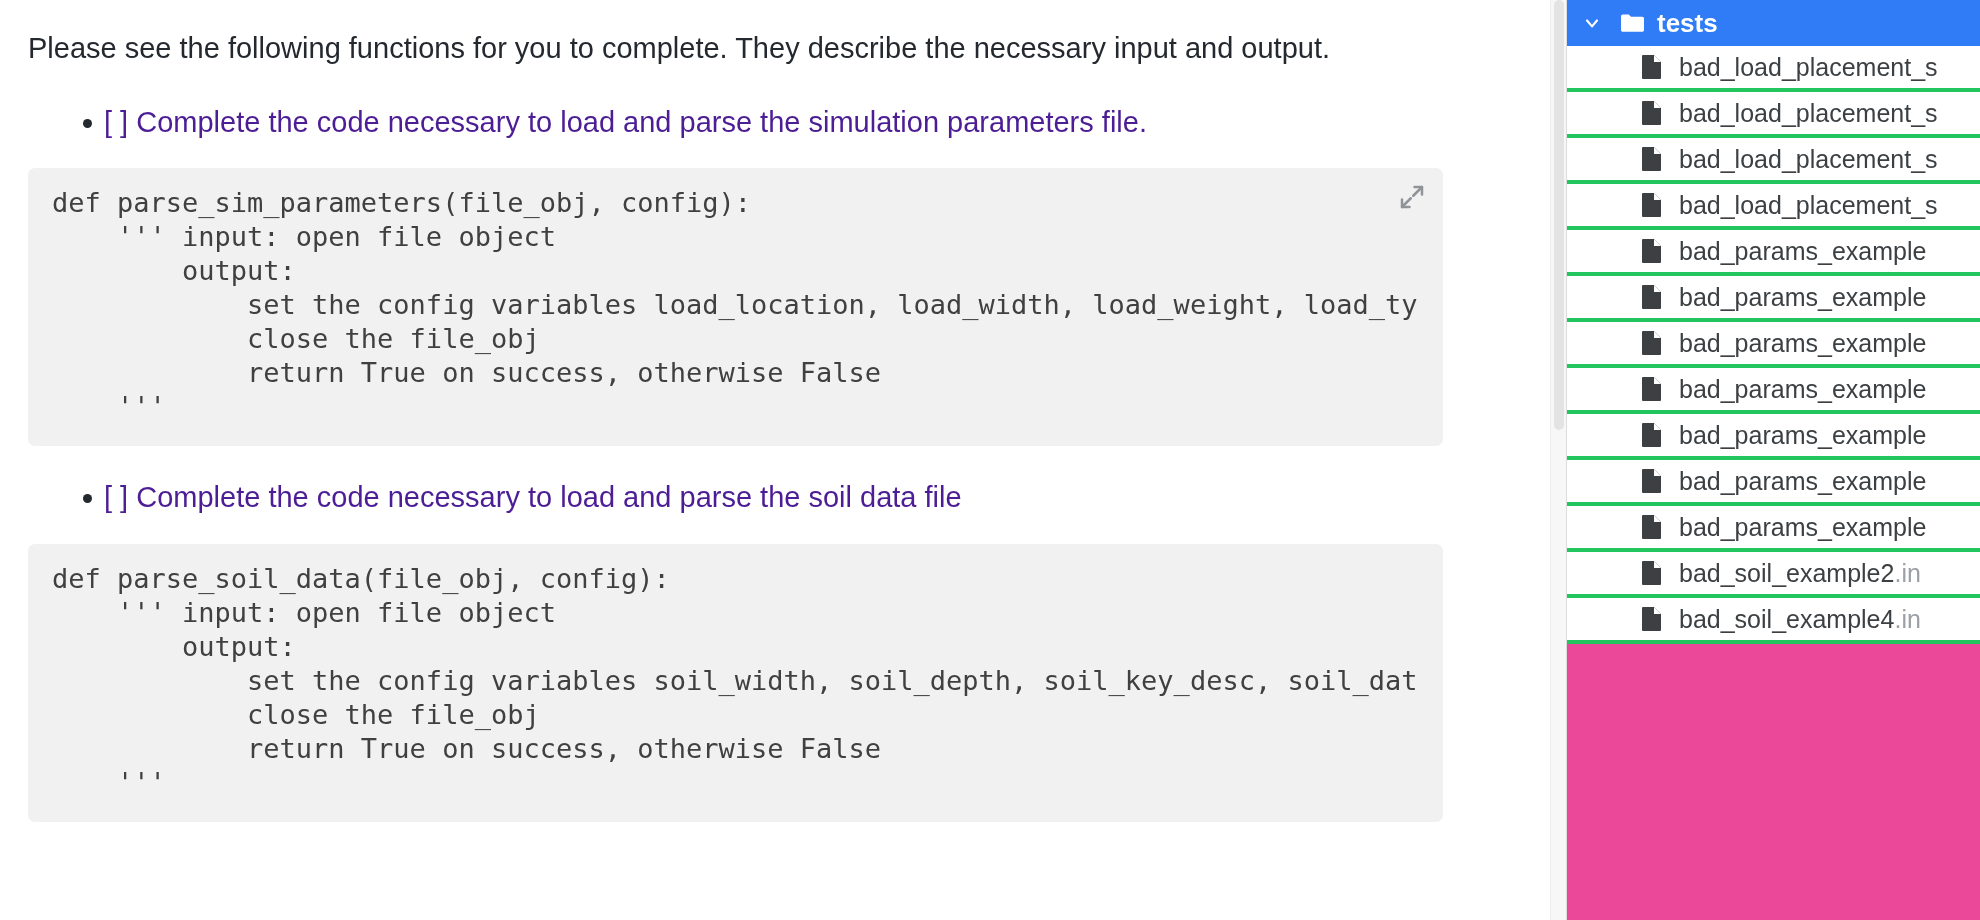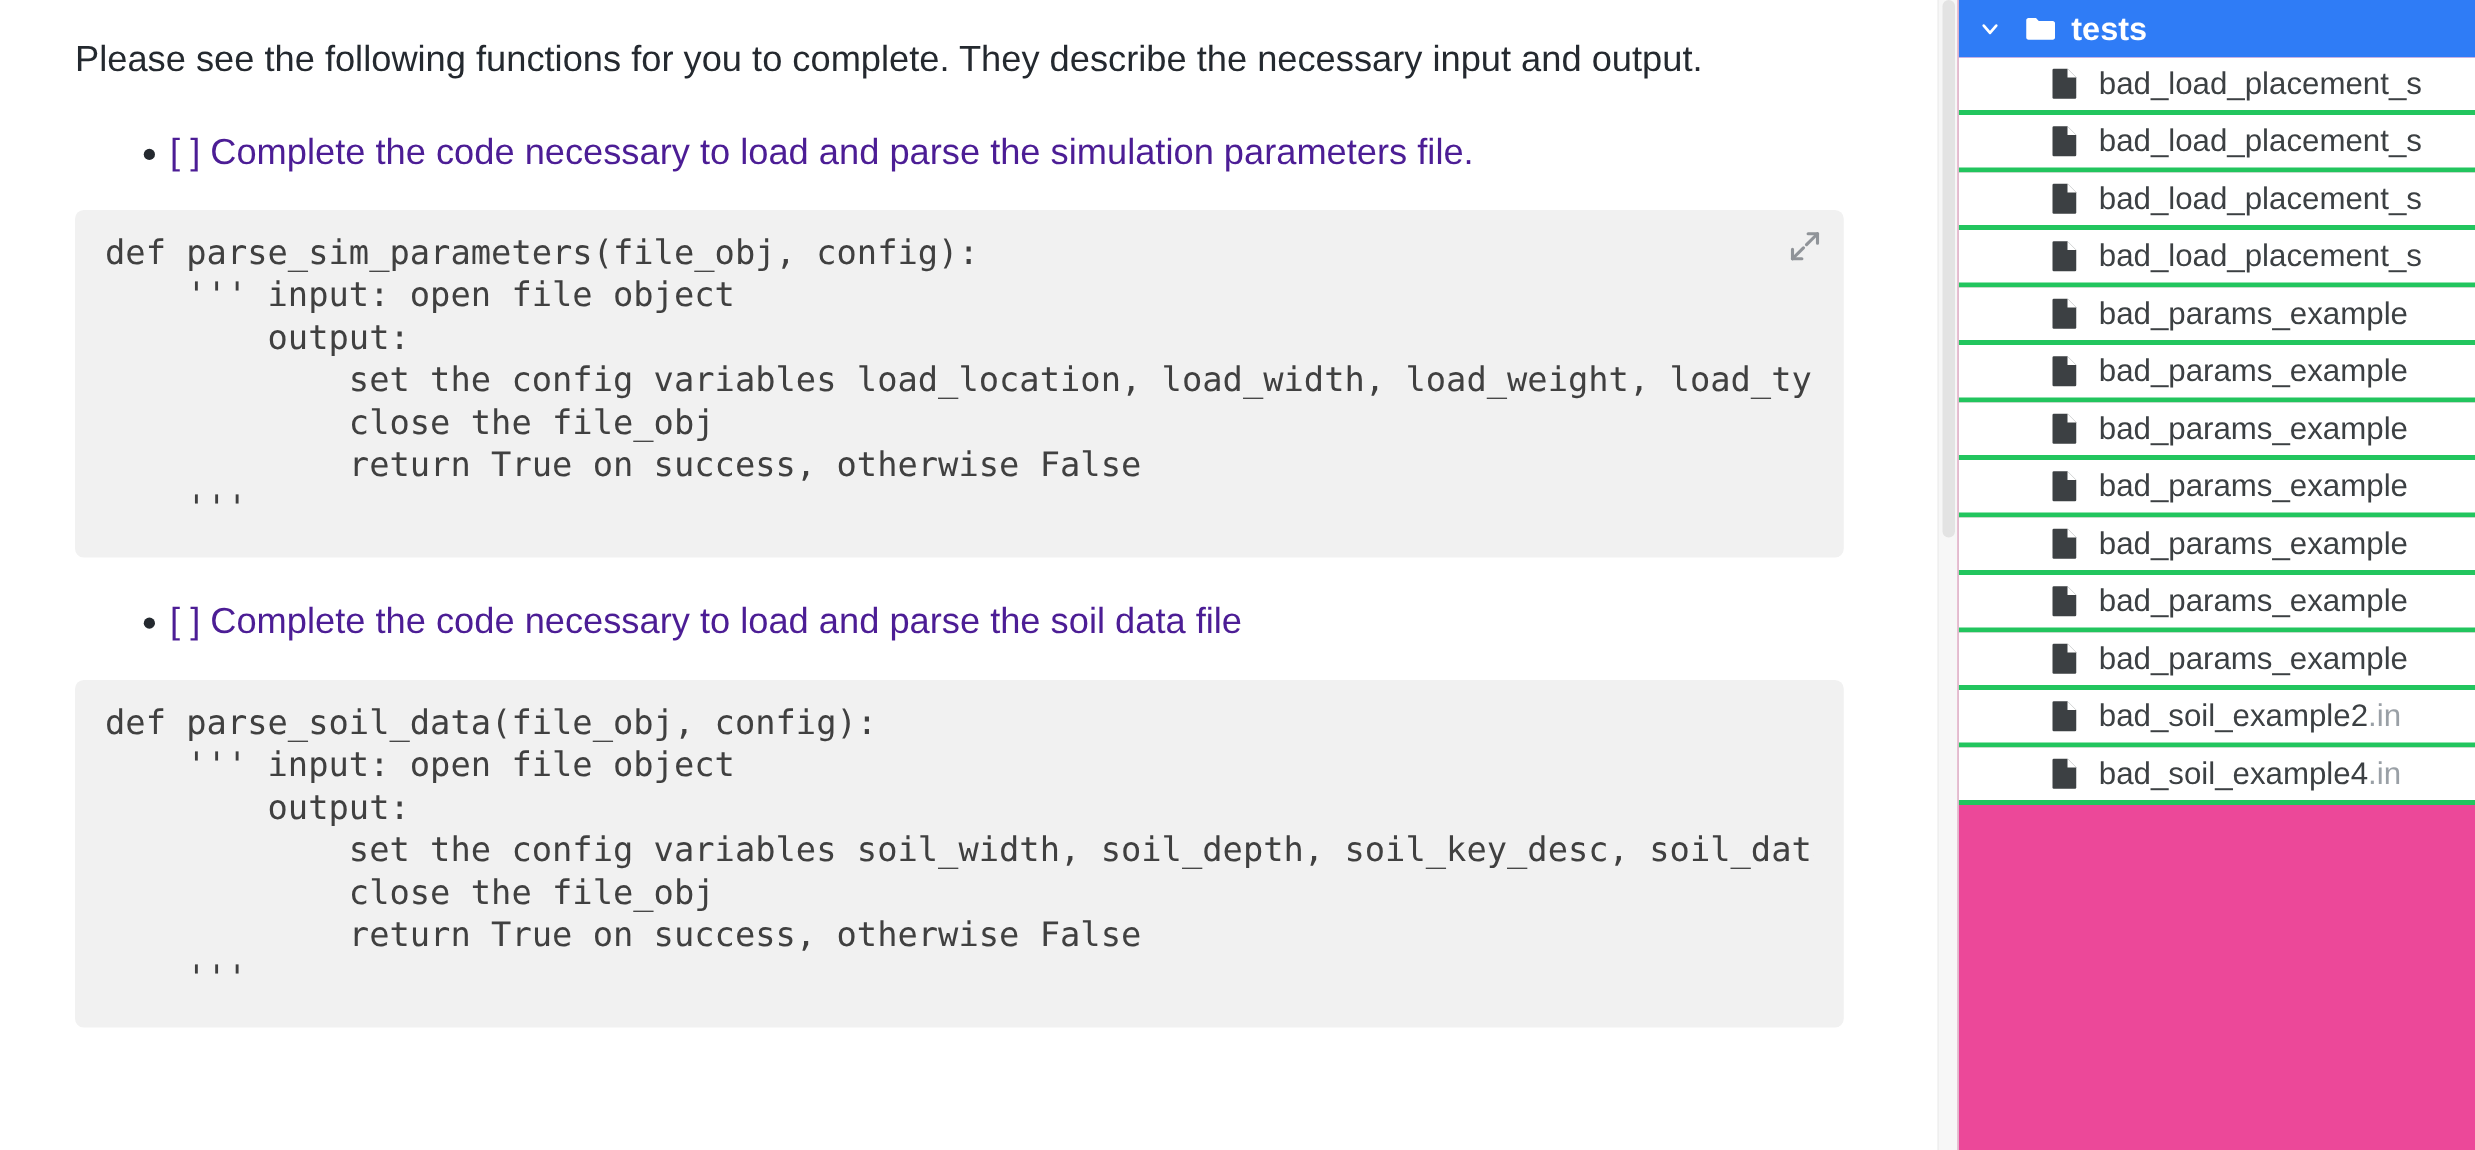--- a/index.html
+++ b/index.html
@@ -21,22 +21,21 @@
   .doc-pane {
     position: relative;
     width: 1566px;
     height: 920px;
     background: #ffffff;
     overflow: hidden;
     padding: 28px 0 0 0;
   }
   .doc-inner {
     width: 1420px;
-    padding-left: 16px;
-    margin-left: 44px;
+    padding-left: 28px;
   }
 
   .intro {
     font-size: 29px;
     line-height: 1.42;
     color: #24292f;
     max-width: 1330px;
     margin: 0 0 34px 0;
     font-weight: 400;
   }

